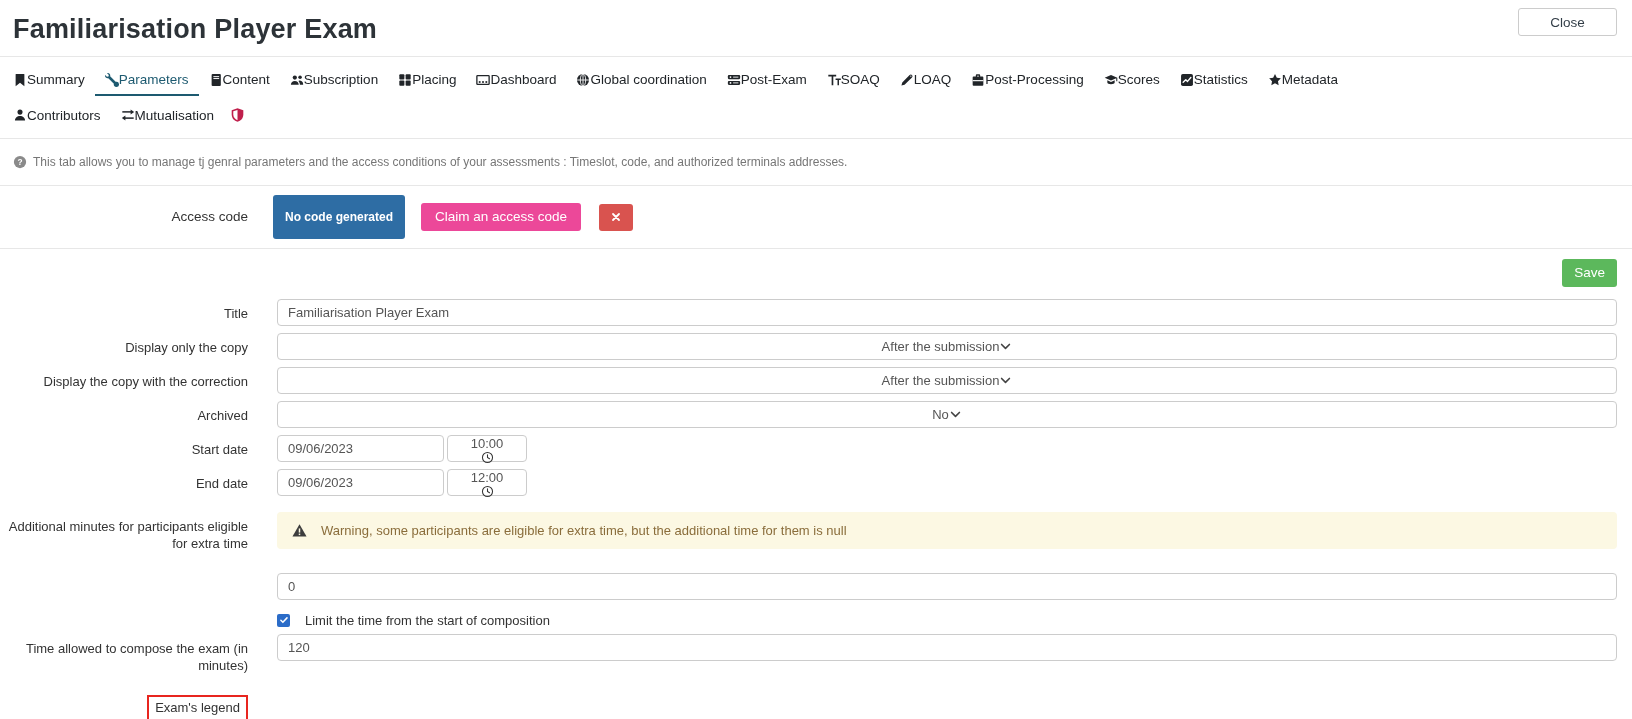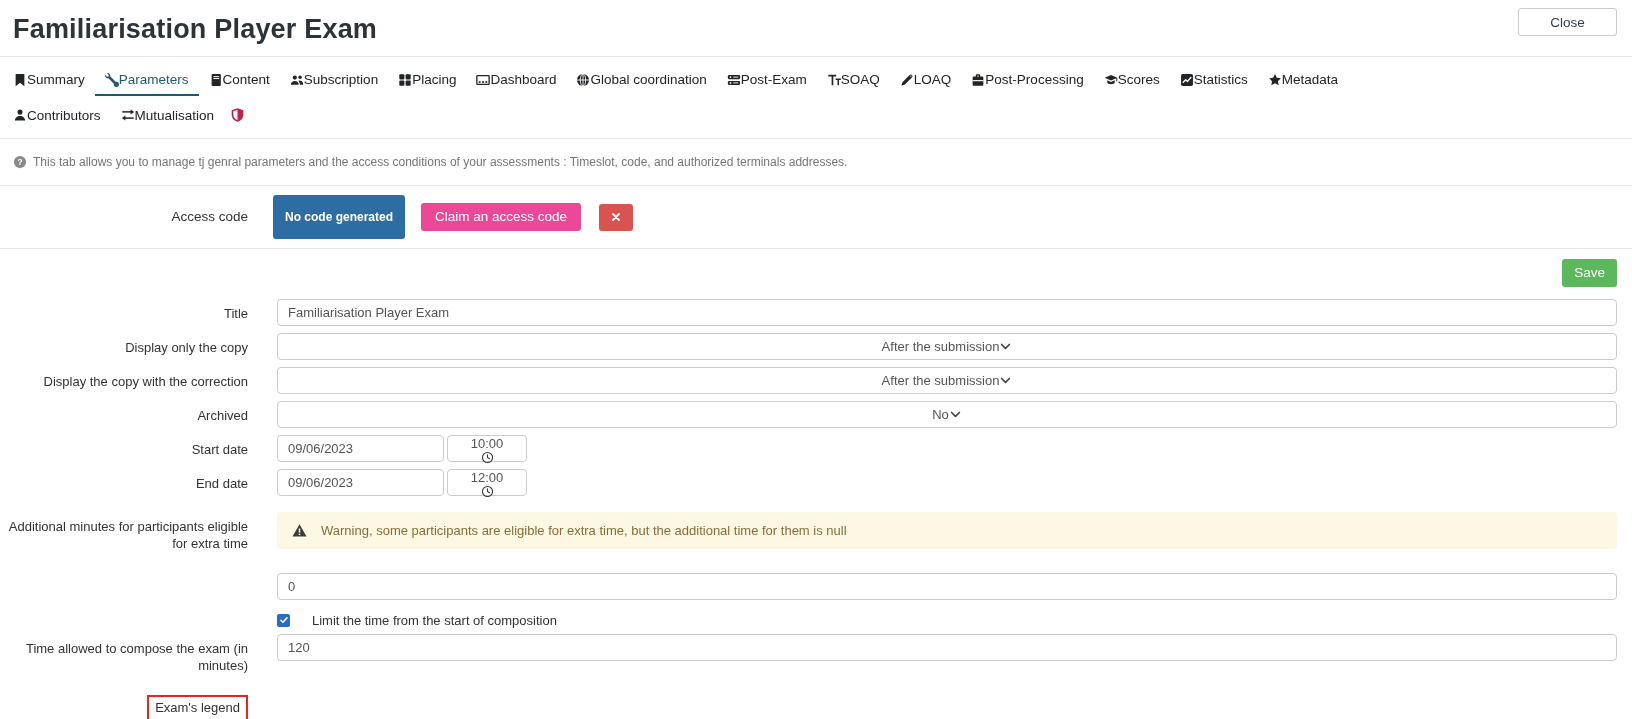--- a/index.html
+++ b/index.html
@@ -79,21 +79,21 @@
              font-size:13px; color:#555; background:#fff; cursor:pointer;flex-direction:column; }
   .timebox .clock { width:13px; height:13px; }
 
   .warn-box { background:#fcf8e3; border-radius:4px; padding:11px 15px; display:flex; align-items:center; gap:14px;
               color:#8a6d3b; font-size:13px; }
   .warn-box .wicon { width:15px; height:14px; flex:0 0 auto; }
 
   .row-extra { margin-top:16px; margin-bottom:20px; }
   .row-zero { margin-bottom:13px; }
   .row-check { margin-bottom:6px; }
-  .check-line { display:flex; align-items:center; gap:22px; font-size:13px; color:#333; }
+  .check-line { display:flex; align-items:center; gap:15px; font-size:13px; color:#333; }
   .checkbox { width:13px; height:13px; background:#2b6cc8; border-radius:2px; display:flex;
               align-items:center; justify-content:center; cursor:pointer; flex:0 0 auto; }
   .checkbox svg { width:10px; height:10px; }
   .row-legend { margin-top:18px; }
   .red-annot { display:inline-block; border:2px solid #e8251f; padding:2px 6px 3px 6px;margin-left:43px; }
   .flabel.legend { padding-top:2px; }
 </style>
 </head>
 <body>
 

